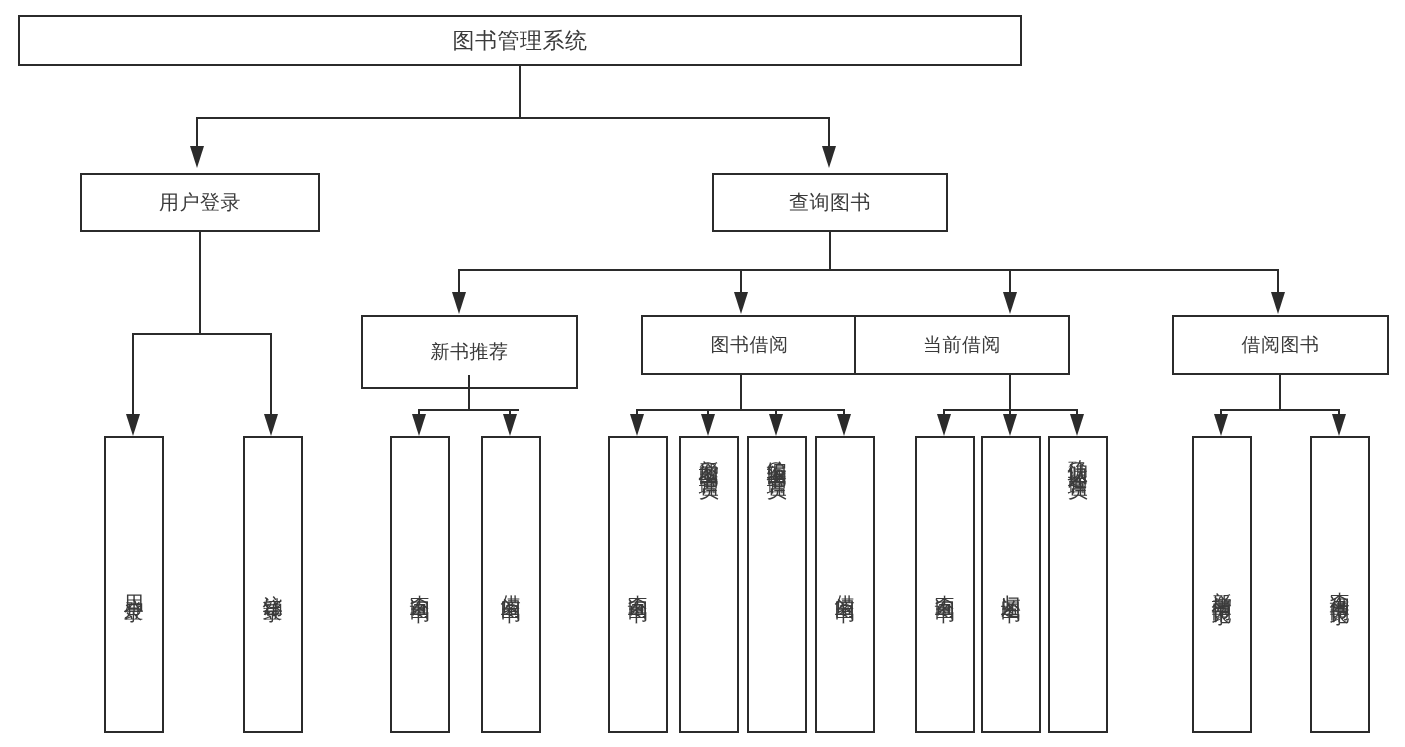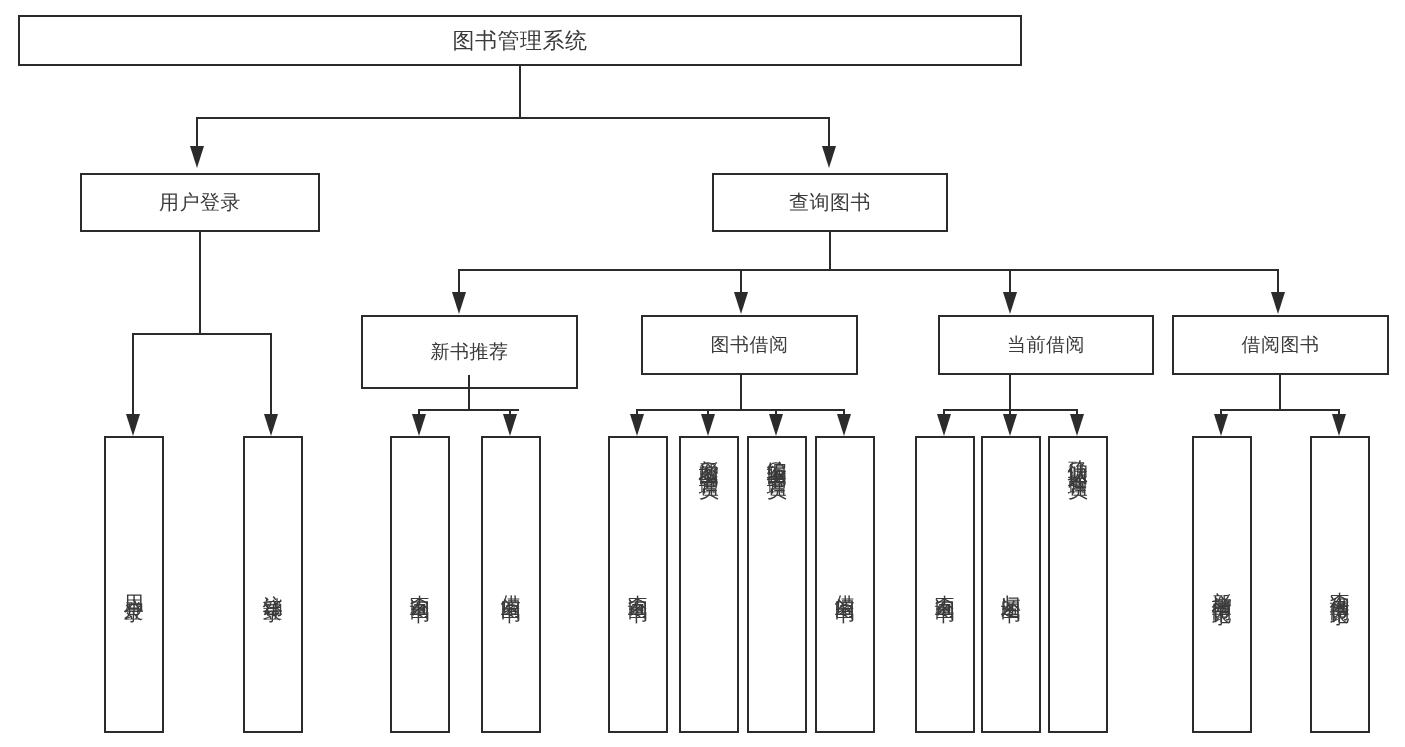--- a/index.html
+++ b/index.html
@@ -111,21 +111,21 @@
   <div class="arrow" style="left:452px; top:292px;"></div>
   <div class="edge v" style="left:740px; top:269px; width:2px; height:24px;"></div>
   <div class="arrow" style="left:734px; top:292px;"></div>
   <div class="edge v" style="left:1009px; top:269px; width:2px; height:24px;"></div>
   <div class="arrow" style="left:1003px; top:292px;"></div>
   <div class="edge v" style="left:1277px; top:269px; width:2px; height:24px;"></div>
   <div class="arrow" style="left:1271px; top:292px;"></div>
 
   <div class="node level2" style="left:361px; top:315px; width:217px; height:74px;">新书推荐</div>
   <div class="node level2" style="left:633px; top:315px; width:217px; height:60px;margin-left:8px;">图书借阅</div>
-  <div class="node level2" style="left:938px; top:315px; width:216px; height:60px;">当前借阅</div>
+  <div class="node level2" style="left:854px; top:315px; width:216px; height:60px;">当前借阅</div>
   <div class="node level2" style="left:1172px; top:315px; width:217px; height:60px;">借阅图书</div>
 
   <div class="edge v" style="left:468px; top:375px; width:2px; height:35px;"></div>
   <div class="edge h" style="left:418px; top:409px; width:101px; height:2px;"></div>
   <div class="edge v" style="left:418px; top:409px; width:2px; height:8px;"></div>
   <div class="arrow" style="left:412px; top:414px;"></div>
   <div class="edge v" style="left:509px; top:409px; width:2px; height:8px;"></div>
   <div class="arrow" style="left:503px; top:414px;"></div>
 
   <div class="edge v" style="left:740px; top:375px; width:2px; height:35px;"></div>

